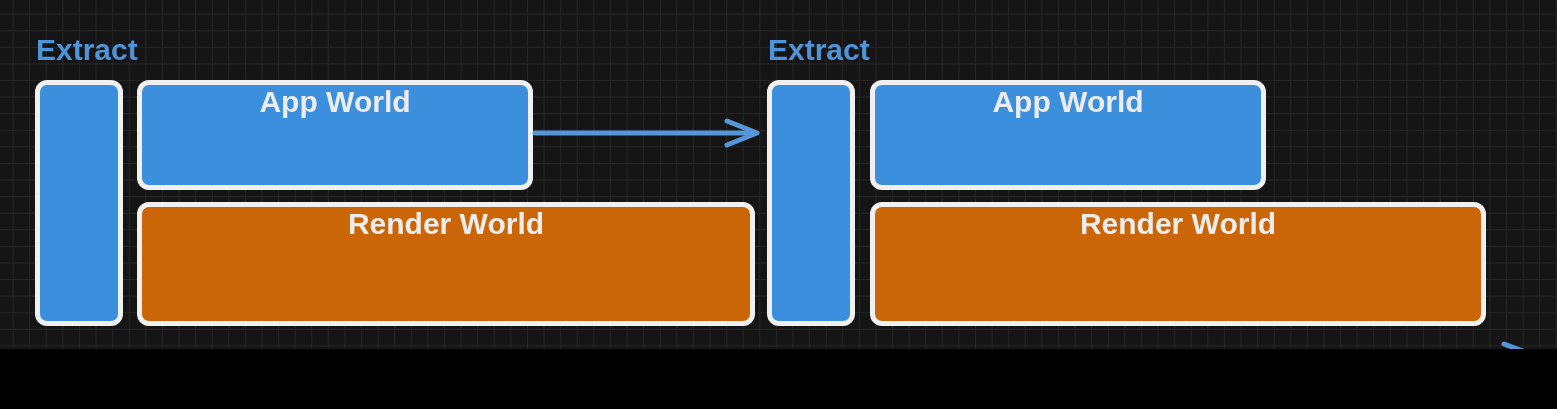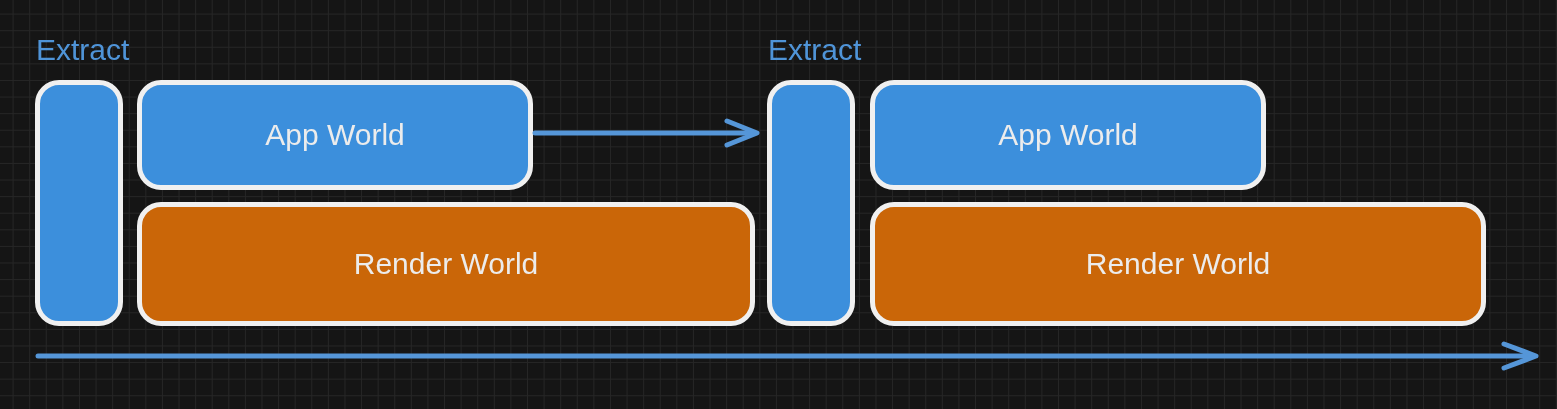--- a/index.html
+++ b/index.html
@@ -13,42 +13,43 @@
     --arrow: #5596d8;
   }
   * { margin: 0; padding: 0; box-sizing: border-box; }
   body {
     font-family: "Liberation Sans", sans-serif;
     background: #000;
   }
   .canvas {
     position: relative;
     width: 1557px;
-    height: 409px;
+    height: 349px;
     overflow: hidden;
     background-color: var(--background);
     background-image:
       linear-gradient(var(--grid_line) 1px, transparent 1px),
       linear-gradient(90deg, var(--grid_line) 1px, transparent 1px);
     background-size: 16.6px 16.6px;
     background-position: -4px -3px;
+    font-weight: bold;
   }
   .extract-label {
     position: absolute;
     font-size: 30px;
     line-height: 34px;
     color: var(--accent_text);
     white-space: nowrap;
   }
   .box {
     position: absolute;
     border: 5px solid var(--box_border);
-    border-radius: 24px;
+    border-radius: 12px;
     display: flex;
-    align-items: center;
+    align-items: flex-start;
     justify-content: center;
     font-size: 30px;
     color: var(--box_text);
     white-space: nowrap;
   }
   .blue   { background: var(--blue_fill); }
   .orange { background: var(--orange_fill); }
 
   .arrows {
     position: absolute;

